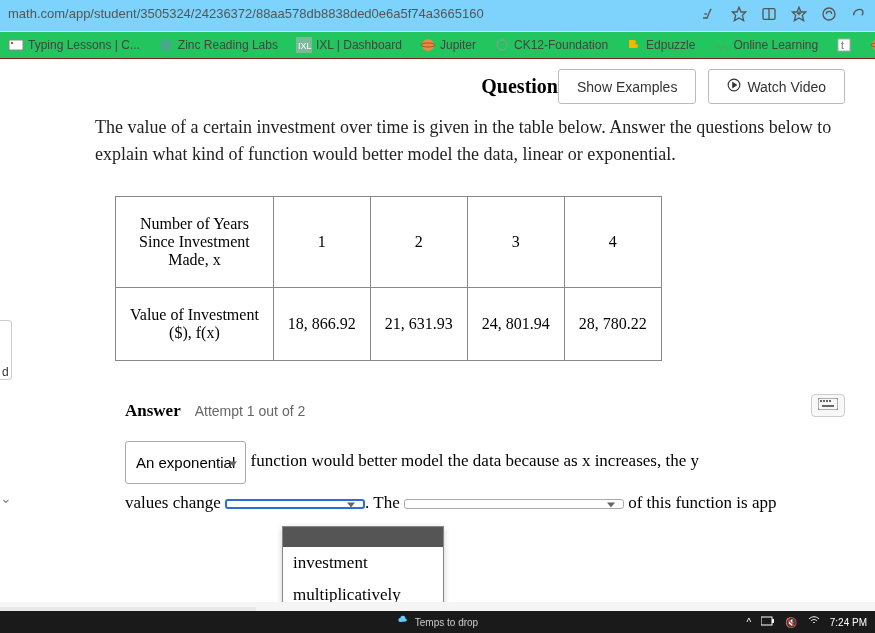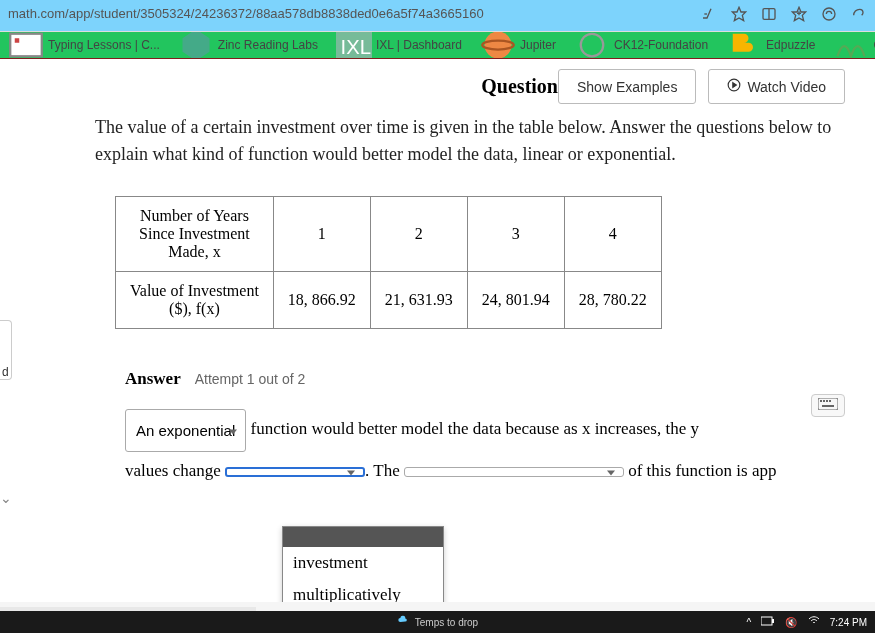--- a/index.html
+++ b/index.html
@@ -3,29 +3,29 @@
 <meta charset="utf-8">
 <style>
 *{box-sizing:border-box;margin:0;padding:0}
 body{font-family:Arial,sans-serif;background:#f5f5f5;width:875px;height:633px;overflow:hidden;position:relative}
 .url-bar{background:#7dd3fc;padding:6px 8px;font-size:13px;color:#555;border-bottom:1px solid #ddd;display:flex;justify-content:space-between}
 .url-text{white-space:nowrap;overflow:hidden}
 .url-icons{display:flex;gap:14px;align-items:center;color:#666}
 .url-icons span svg{width:16px;height:16px}
 .bookmarks{background:#22c55e;padding:6px 8px;display:flex;gap:18px;align-items:center;font-size:12px;border-bottom:1px solid #7f1d1d;white-space:nowrap;overflow:hidden}
 .bm{display:flex;align-items:center;gap:4px;color:#444;cursor:pointer}
-.bm-icon{width:36px;height:14px;display:inline-flex;align-items:center;justify-content:center}
+.bm-icon{width:16px;height:14px;display:inline-flex;align-items:center;justify-content:center}
 .content{background:#fff;padding:10px 30px 0 95px;position:relative;height:calc(100% - 90px);overflow:hidden}
 .header-row{display:flex;align-items:center;justify-content:flex-end;margin-bottom:10px}
 .question-title{font-size:20px;font-weight:bold;font-family:Georgia,serif}
 .header-buttons{display:flex;gap:12px}
 .btn{border:1px solid #bbb;background:#fff;padding:8px 18px;font-size:14px;border-radius:3px;display:flex;align-items:center;gap:6px;cursor:pointer;color:#333}
 .prompt{font-size:18px;font-family:Georgia,serif;line-height:1.5;margin-bottom:28px;color:#222}
 table.data{border-collapse:collapse;margin-left:20px;margin-bottom:40px}
-table.data td,table.data th{border:1px solid #888;padding:10px 14px;text-align:center;font-family:Georgia,serif;font-size:16px}
+table.data td,table.data th{border:1px solid #888;padding:18px 14px;text-align:center;font-family:Georgia,serif;font-size:16px}
 table.data th{font-weight:normal}
 .answer-row{display:flex;align-items:baseline;gap:14px;margin-bottom:20px;margin-left:30px}
 .answer-label{font-weight:bold;font-family:Georgia,serif;font-size:17px}
 .attempt{font-size:14px;color:#666}
 .kb-icon{position:absolute;right:30px;top:335px;border:1px solid #ccc;border-radius:4px;padding:3px 6px;background:#f8f8f8;font-size:12px}
 .sentence{font-family:Georgia,serif;font-size:17px;line-height:2.2;margin-left:30px;font-style:italic}
 .sentence span{font-style:normal}
 .sel{display:inline-block;border:1px solid #aaa;background:#fff;padding:4px 10px 4px 10px;border-radius:3px;font-size:15px;font-style:normal;position:relative;min-width:60px;vertical-align:middle;font-family:Arial,sans-serif}
 .sel.active{border:2px solid #2a6fd6;padding:3px 25px 3px 9px}
 .sel.wide{min-width:220px}

